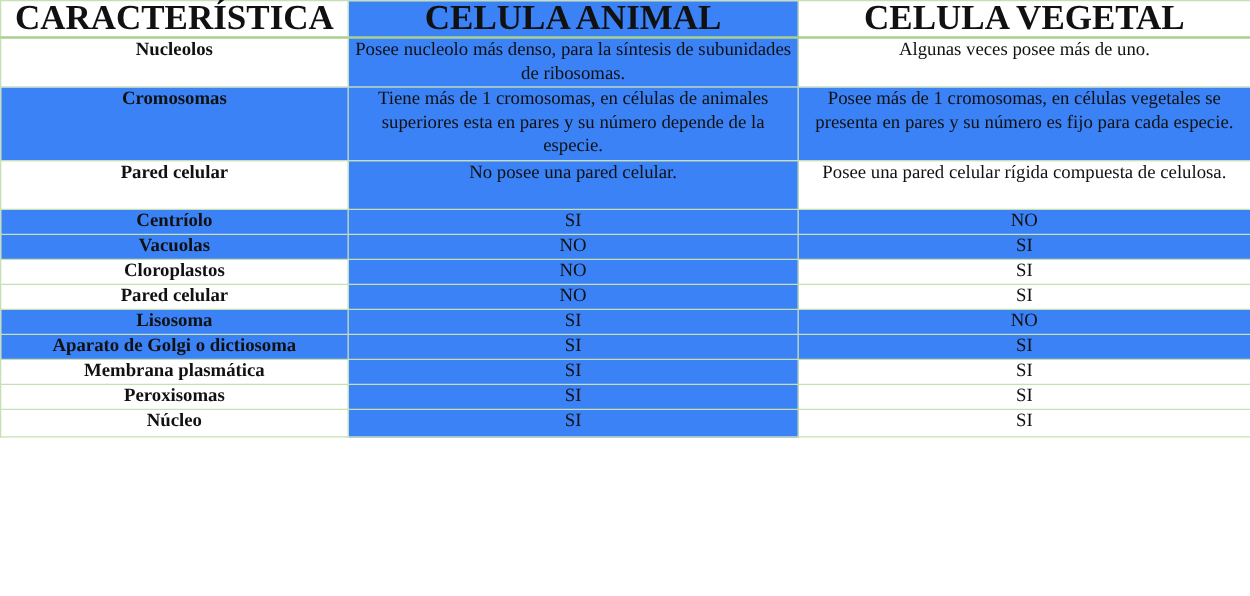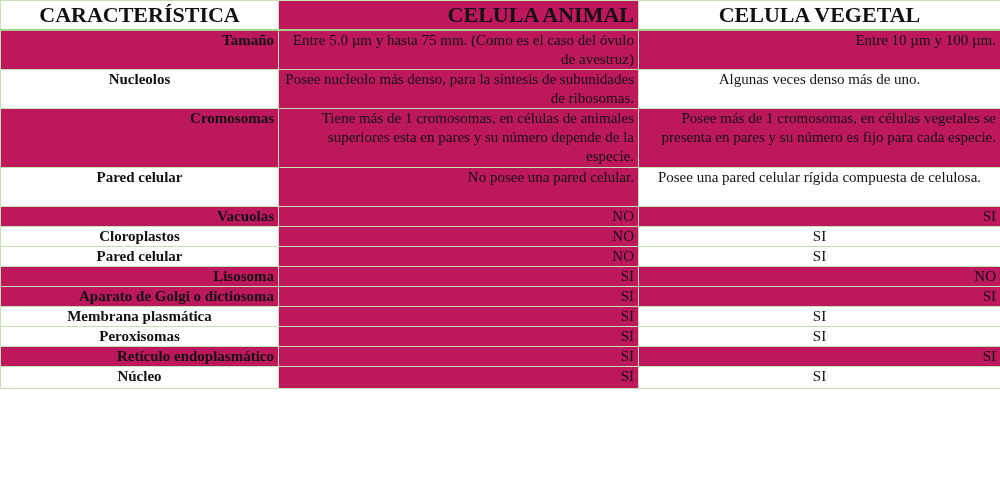--- a/index.html
+++ b/index.html
@@ -16,29 +16,29 @@
   col.c3 { width: 362px; }
   th, td {
     border: 1px solid #c6e0b4;
     text-align: center;
     vertical-align: top;
     padding: 0 4px;
     font-size: 15px;
     line-height: 19px;
   }
   th {
-    font-size: 22px;
+    font-size: 28px;
     line-height: 28px;
     font-weight: bold;
     height: 28px;
     border-bottom: 2px solid #a9d08e;
     vertical-align: middle;
   }
   td.feat { font-weight: bold; }
-  .g { background: #be185d; text-align: right; }
+  .g { background: #3b82f6; }
   .w { background: #ffffff; }
   tr.tall2 td { height: 38px; }
   tr.tall3 td { height: 58px; }
   tr.short td { height: 19px; }
   tr.last td { height: 21px; }
 </style>
 </head>
 <body>
 
 <table>
@@ -49,38 +49,38 @@
     </colgroup>
   <thead>
     <tr>
       <th class="w">CARACTERÍSTICA</th>
       <th class="g">CELULA ANIMAL</th>
       <th class="w">CELULA VEGETAL</th>
     </tr>
   </thead>
   <tbody>
     <tr class="tall2">
-      <td class="feat g">Tamaño</td>
-      <td class="g">Entre 5.0 µm y hasta 75 mm. (Como es el caso del óvulo de avestruz)</td>
-      <td class="g">Entre 10 µm y 100 µm.</td>
-    </tr>
-    <tr class="tall2">
       <td class="feat w">Nucleolos</td>
       <td class="g">Posee nucleolo más denso, para la síntesis de subunidades de ribosomas.</td>
-      <td class="w">Algunas veces denso más de uno.</td>
+      <td class="w">Algunas veces posee más de uno.</td>
     </tr>
     <tr class="tall3">
       <td class="feat g">Cromosomas</td>
       <td class="g">Tiene más de 1 cromosomas, en células de animales superiores esta en pares y su número depende de la especie.</td>
       <td class="g">Posee más de 1 cromosomas, en células vegetales se presenta en pares y su número es fijo para cada especie.</td>
     </tr>
     <tr class="tall2">
       <td class="feat w">Pared celular</td>
       <td class="g">No posee una pared celular.</td>
       <td class="w">Posee una pared celular rígida compuesta de celulosa.</td>
+    </tr>
+    <tr class="short">
+      <td class="feat g">Centríolo</td>
+      <td class="g">SI</td>
+      <td class="g">NO</td>
     </tr>
     <tr class="short">
       <td class="feat g">Vacuolas</td>
       <td class="g">NO</td>
       <td class="g">SI</td>
     </tr>
     <tr class="short">
       <td class="feat w">Cloroplastos</td>
       <td class="g">NO</td>
       <td class="w">SI</td>
@@ -103,24 +103,19 @@
     <tr class="short">
       <td class="feat w">Membrana plasmática</td>
       <td class="g">SI</td>
       <td class="w">SI</td>
     </tr>
     <tr class="short">
       <td class="feat w">Peroxisomas</td>
       <td class="g">SI</td>
       <td class="w">SI</td>
     </tr>
-    <tr class="short">
-      <td class="feat g">Retículo endoplasmático</td>
-      <td class="g">SI</td>
-      <td class="g">SI</td>
-    </tr>
     <tr class="last">
       <td class="feat w">Núcleo</td>
       <td class="g">SI</td>
       <td class="w">SI</td>
     </tr>
   </tbody>
 </table>
 
 </body></html>

